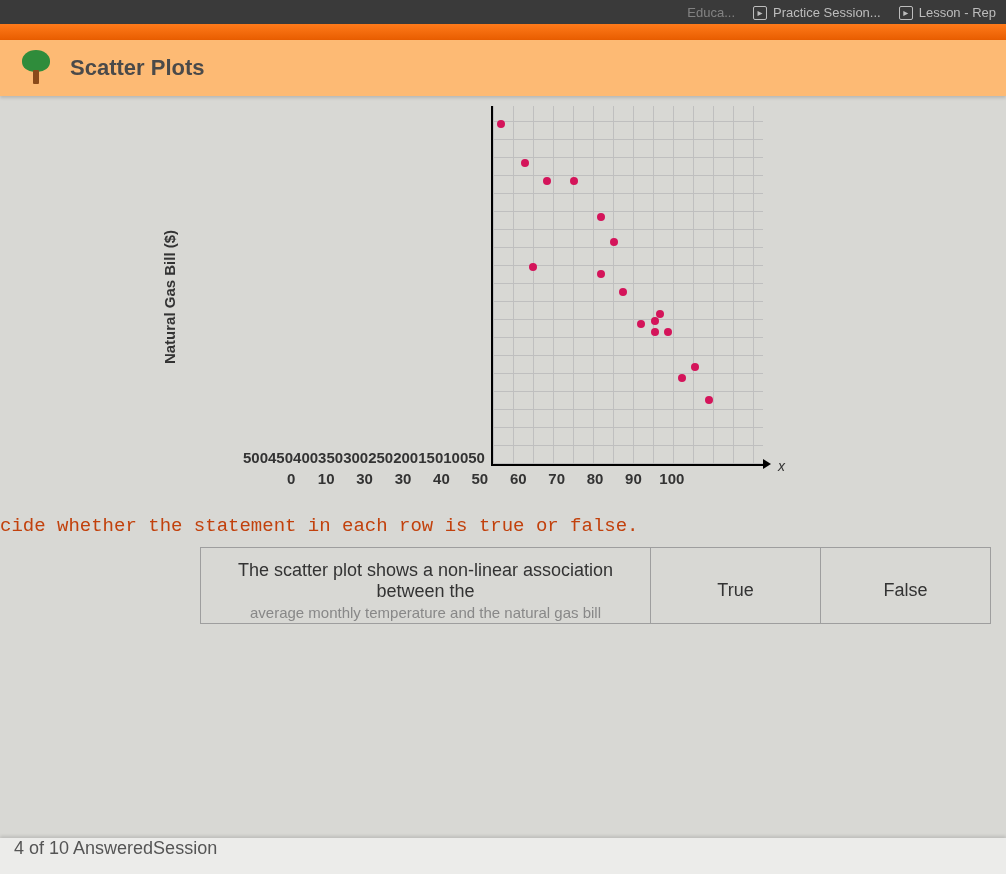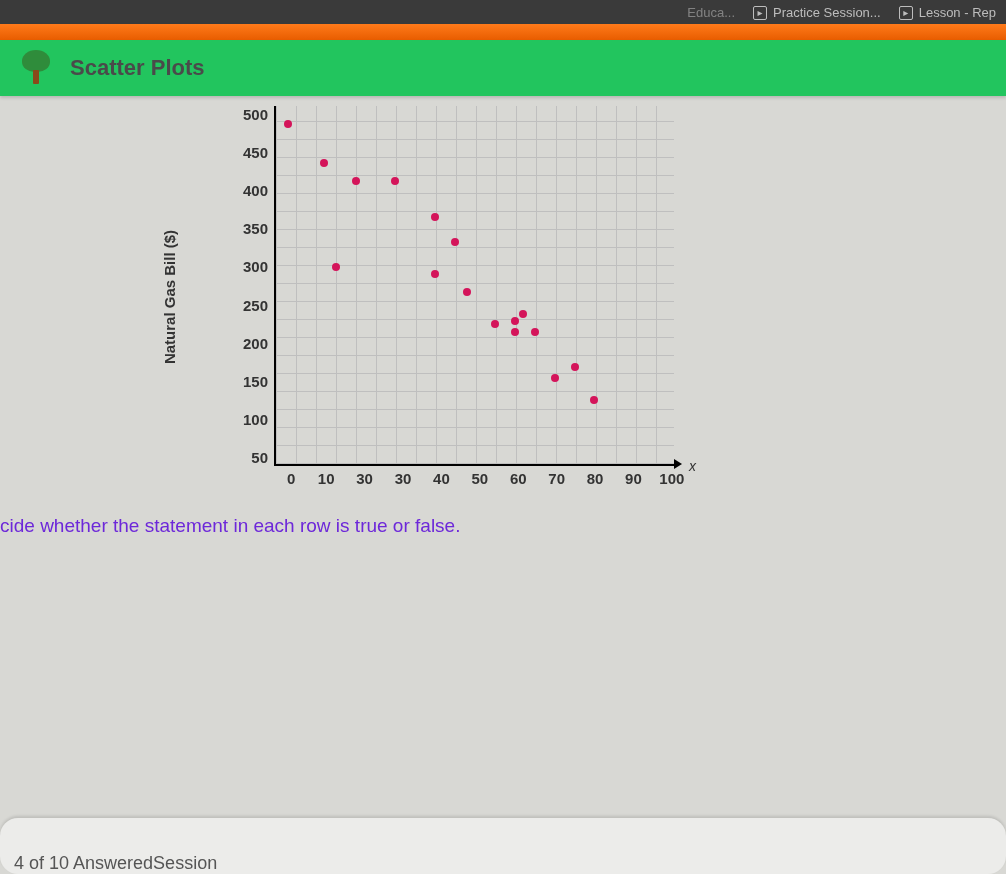--- a/index.html
+++ b/index.html
@@ -7,62 +7,62 @@
   body { width:1006px; height:874px; overflow:hidden; position:relative; }
 
   
   .top-tabs { position:absolute; top:0; left:0; right:0; height:24px; background:#3a3a3a; color:#bdbdbd; font-size:13px; display:flex; justify-content:flex-end; align-items:center; gap:18px; padding:0 10px; }
   .top-tabs .tab { display:flex; align-items:flex-end; gap:6px; white-space:nowrap; }
   .top-tabs .glyph { display:inline-block; width:14px; height:14px; border:1px solid #bdbdbd; border-radius:2px; font-size:10px; line-height:12px; text-align:center; }
   .top-tabs .tab.faded { opacity:.55; }
 
   .orange-bar { position:absolute; top:24px; left:0; right:0; height:16px; background:linear-gradient(#ff7a1a,#e85d00); }
 
-  .title-bar { position:absolute; top:40px; left:0; right:0; height:56px; background:#22c55e; display:flex; align-items:center; padding-left:16px; box-shadow:0 2px 3px rgba(0,0,0,.15);}
+  .title-bar { position:absolute; top:40px; left:0; right:0; height:56px; background:#fdba74; display:flex; align-items:center; padding-left:16px; box-shadow:0 2px 3px rgba(0,0,0,.15);}
   .title-bar .logo { width:40px; height:40px; position:relative; margin-right:14px; }
   .title-bar .logo .trunk { position:absolute; bottom:4px; left:17px; width:6px; height:14px; background:#8a4a1a; border-radius:1px;}
   .title-bar .logo .leaf { position:absolute; top:2px; left:6px; width:28px; height:22px; background:#2f8c3b; border-radius:50% 50% 45% 45%; }
   .title-bar h1 { font-size:22px; font-weight:600; color:#4a4a4a; margin:0; }
 
   .content { position:absolute; top:100px; left:0; right:0; bottom:40px; padding:6px 0 0 0; }
 
   
   .chart-wrap { width:520px; margin:0 auto 24px auto; position:relative; }
   .ylabel { position:absolute; left:-6px; top:50%; transform:translate(-100%,-50%) rotate(-90deg); transform-origin:center; font-size:15px; font-weight:600; white-space:nowrap;}
   .plot-row { display:flex; }
-  .yticks { display:flex; flex-direction:column; justify-content:space-between; align-items:flex-end; height:360px; padding-right:6px; font-size:15px; font-weight:600;}
+  .yticks { display:flex; justify-content:space-between; align-items:flex-end; height:360px; padding-right:6px; font-size:15px; font-weight:600;}
   .plot { position:relative; width:400px; height:360px; border-left:2px solid #000; border-bottom:2px solid #000;}
   .plot .grid { position:absolute; inset:0;
     background-image:
       repeating-linear-gradient(to right, #bfbfbf 0, #bfbfbf 1px, transparent 1px, transparent 20px),
       repeating-linear-gradient(to top,   #bfbfbf 0, #bfbfbf 1px, transparent 1px, transparent 18px);
   }
   .plot .pt { position:absolute; width:8px; height:8px; background:#d4145a; border-radius:50%; transform:translate(-50%,50%);}
   .plot .arrow-x { position:absolute; right:-8px; bottom:-5px; width:0;height:0;border-left:8px solid #000;border-top:5px solid transparent;border-bottom:5px solid transparent;}
   .plot .axis-x-lbl { position:absolute; right:-22px; bottom:-10px; font-style:italic; font-size:14px;}
   .xticks { display:flex; margin-left:0; width:400px; font-size:15px; font-weight:600; padding-top:4px;}
   .xticks span { flex:1; text-align:center; }
   .xticks .zero { flex:0 0 20px; text-align:left; margin-left:-4px;}
   .xlabel { text-align:center; font-size:15px; font-weight:600; margin-top:2px; width:400px;}
   .after-plot { margin-left:48px; } 
 
-  .prompt { font-size:19px; color:#6d28d9; padding:4px 0 10px 0; }
+  .prompt { font-size:19px; color:#c2410c; padding:4px 0 10px 0;font-family:Liberation Mono, monospace; }
 
   
   table.tf { border-collapse:collapse; margin:0 auto 0 200px; width:790px; table-layout:fixed;}
   table.tf td { border:1px solid #9e9e9e; padding:12px 8px; font-size:18px; text-align:center; vertical-align:middle;}
   table.tf td.stmt { width:450px; }
   table.tf td.ans { width:170px; }
   .btn { display:inline-block; padding:2px 8px; border:1px solid transparent; cursor:pointer; user-select:none;}
   .btn.selected { border:1px solid #1a4aa8; background:#c9d7ef; color:#1a3a7a;}
   table.tf tr.cut td { padding-bottom:2px; }
   table.tf tr.cut td .truncated { color:#888; font-size:15px; display:block; margin-top:2px; white-space:nowrap; overflow:hidden;}
 
   
-  .footer { position:absolute; left:0; right:0; bottom:0; height:56px; background:#ececea; display:flex; align-items:flex-end; font-size:18px; color:#555; box-shadow:0 -2px 3px rgba(0,0,0,.12);border-radius:18px;}
+  .footer { position:absolute; left:0; right:0; bottom:0; height:36px; background:#ececea; display:flex; align-items:flex-start; font-size:18px; color:#555; box-shadow:0 -2px 3px rgba(0,0,0,.12);}
   .footer .left { padding-left:14px; flex:0 0 auto;}
   .footer .mid { flex:1; text-align:center;}
   .footer .right { padding-right:14px; flex:0 0 auto;}
 </style>
 </head>
 <body>
 
 <div class="top-tabs">
   <div class="tab faded">
     <span>Educa...</span>
@@ -141,20 +141,25 @@
           <span>90</span>
           <span>100</span>
         </div>
     </div>
   </div>
 
   <div class="prompt">cide whether the statement in each row is true or false.</div>
 
   <table class="tf">
     <tbody id="tfbody">
+        <tr class="cut">
+          <td class="stmt">The scatter plot shows a non-linear association between the<span class="truncated">average monthly temperature and the natural gas bill</span></td>
+          <td class="ans"><span class="btn">True</span></td>
+          <td class="ans"><span class="btn">False</span></td>
+        </tr>
       </tbody>
   </table>
 
 </div>
 
 <div class="footer">
   <div class="left">4 of 10 Answered</div>
   <div class="right">Session</div>
 </div>
 

